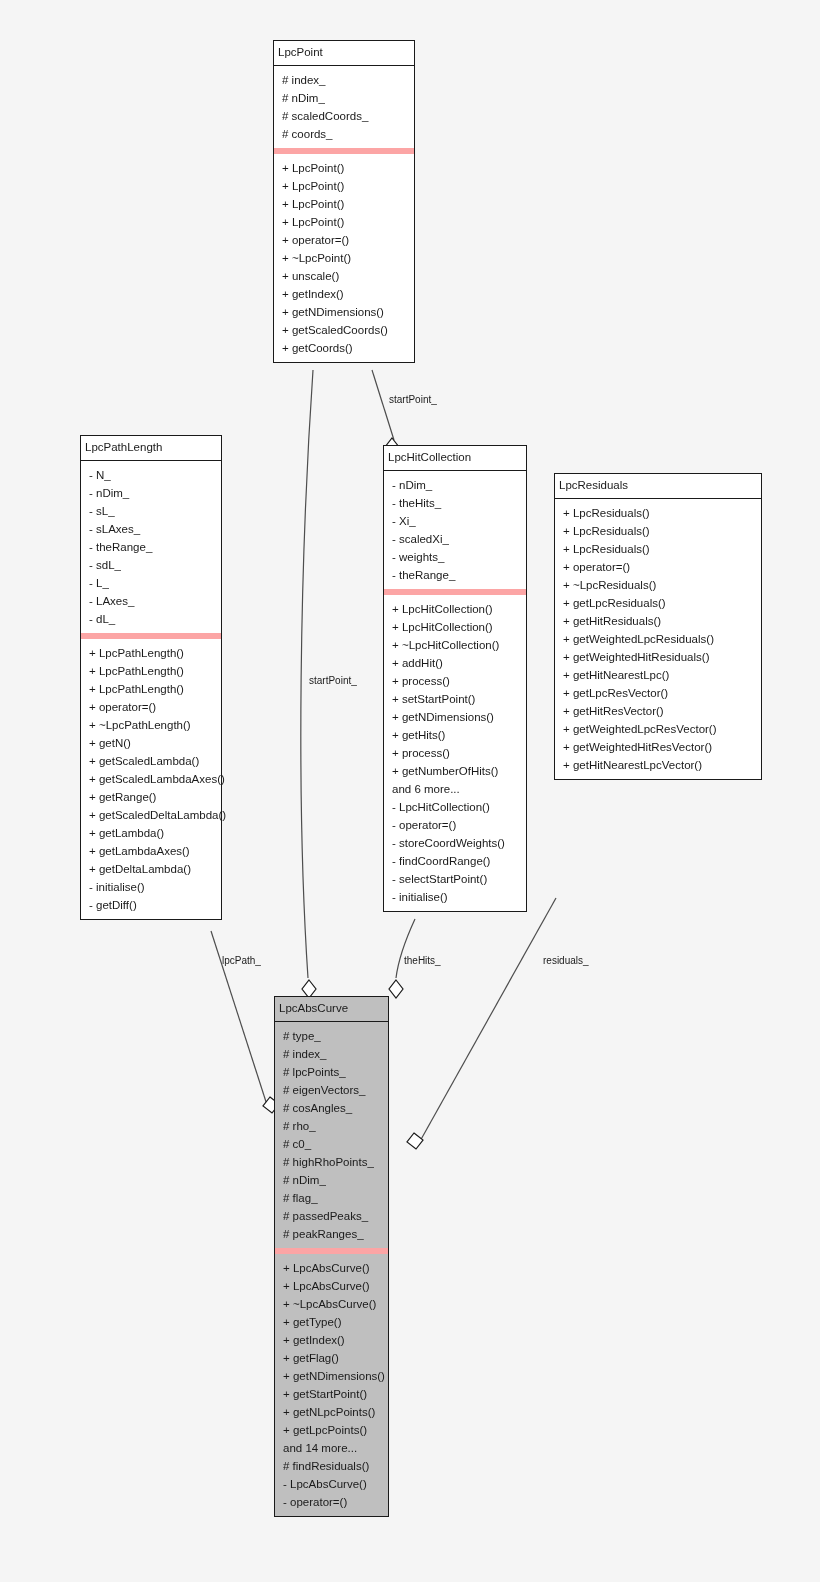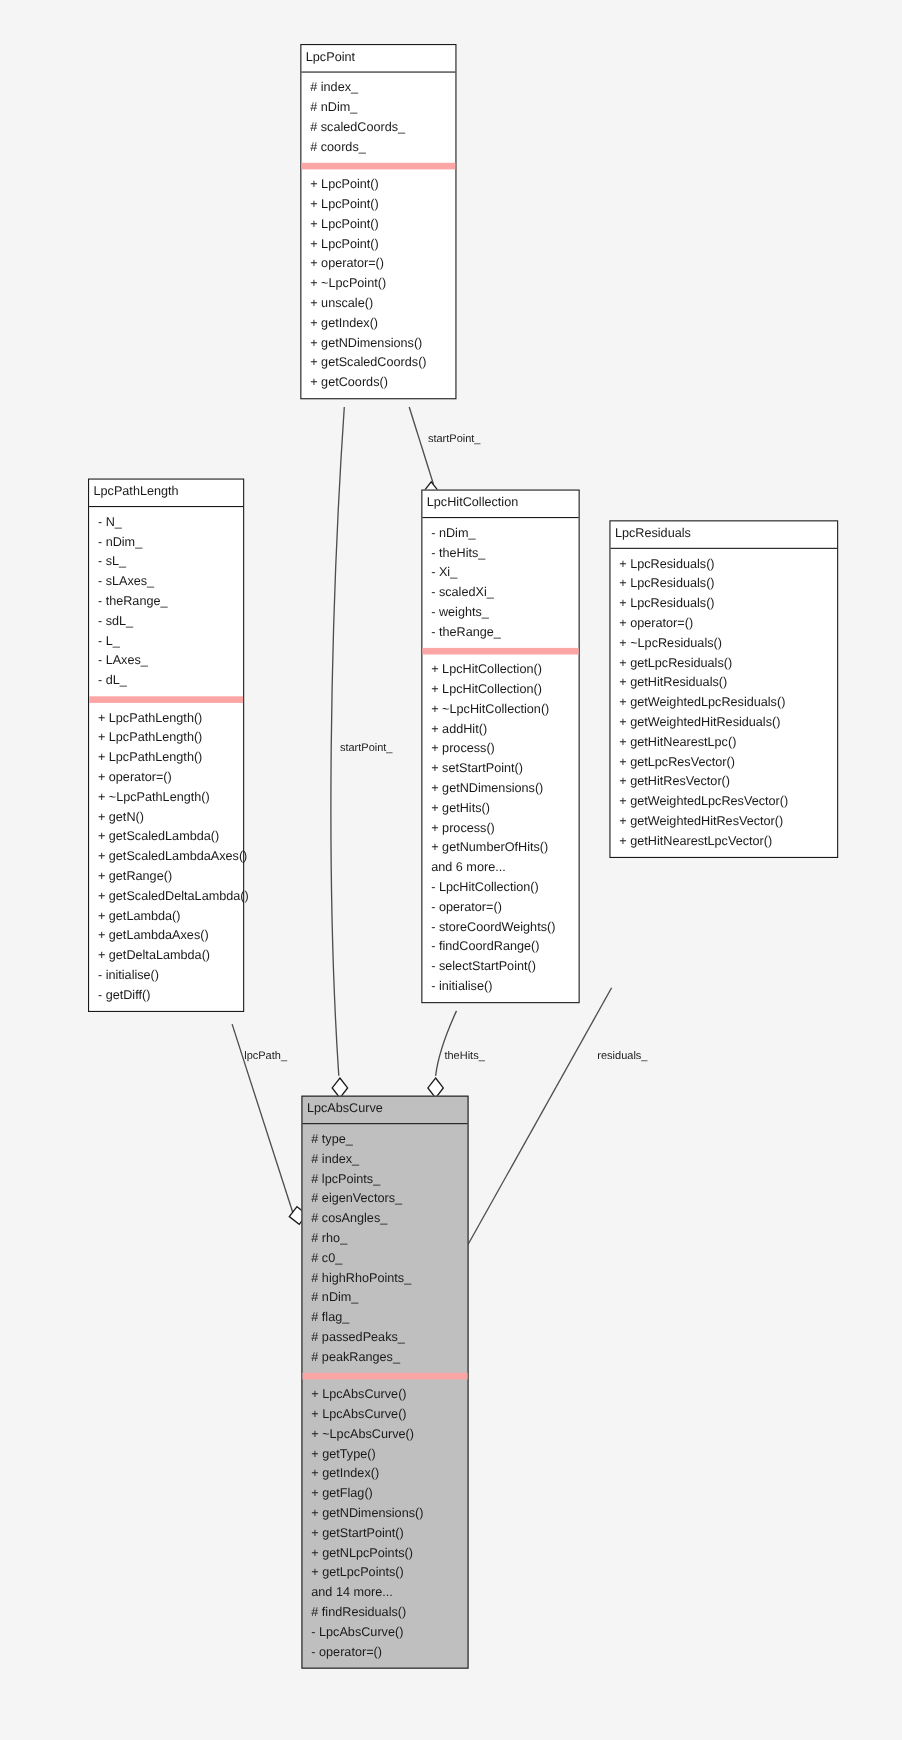--- a/index.html
+++ b/index.html
@@ -204,21 +204,21 @@
       <div class="uml-row">+ getWeightedHitResiduals()</div>
       <div class="uml-row">+ getHitNearestLpc()</div>
       <div class="uml-row">+ getLpcResVector()</div>
       <div class="uml-row">+ getHitResVector()</div>
       <div class="uml-row">+ getWeightedLpcResVector()</div>
       <div class="uml-row">+ getWeightedHitResVector()</div>
       <div class="uml-row">+ getHitNearestLpcVector()</div>
     </div>
   </div>
 
-  <div class="uml-class highlight" style="left:274px; top:996px; width:152px;">
+  <div class="uml-class highlight" style="left:274px; top:996px; width:115px;">
     <div class="uml-title">LpcAbsCurve</div>
     <div class="uml-section attrs">
       <div class="uml-row"># type_</div>
       <div class="uml-row"># index_</div>
       <div class="uml-row"># lpcPoints_</div>
       <div class="uml-row"># eigenVectors_</div>
       <div class="uml-row"># cosAngles_</div>
       <div class="uml-row"># rho_</div>
       <div class="uml-row"># c0_</div>
       <div class="uml-row"># highRhoPoints_</div>

